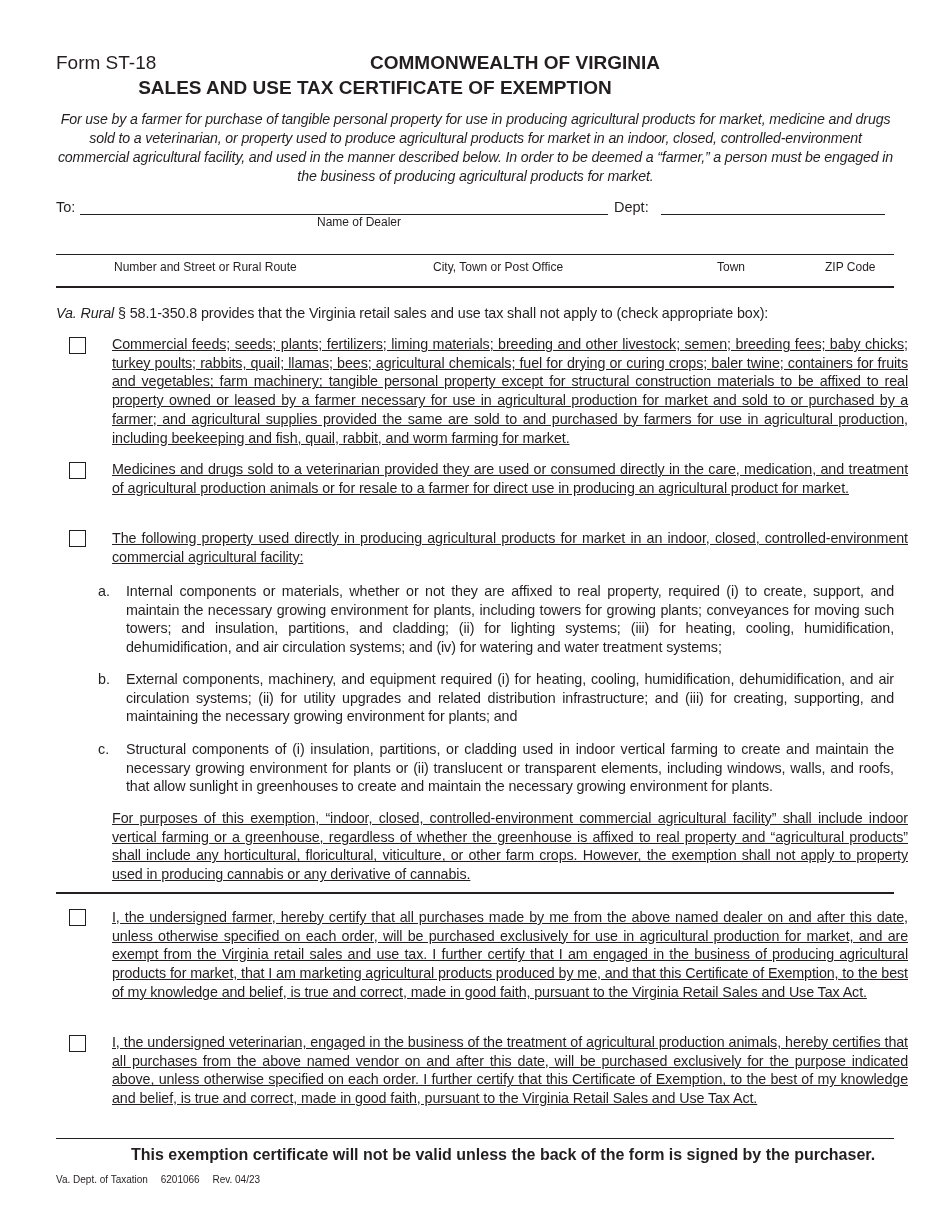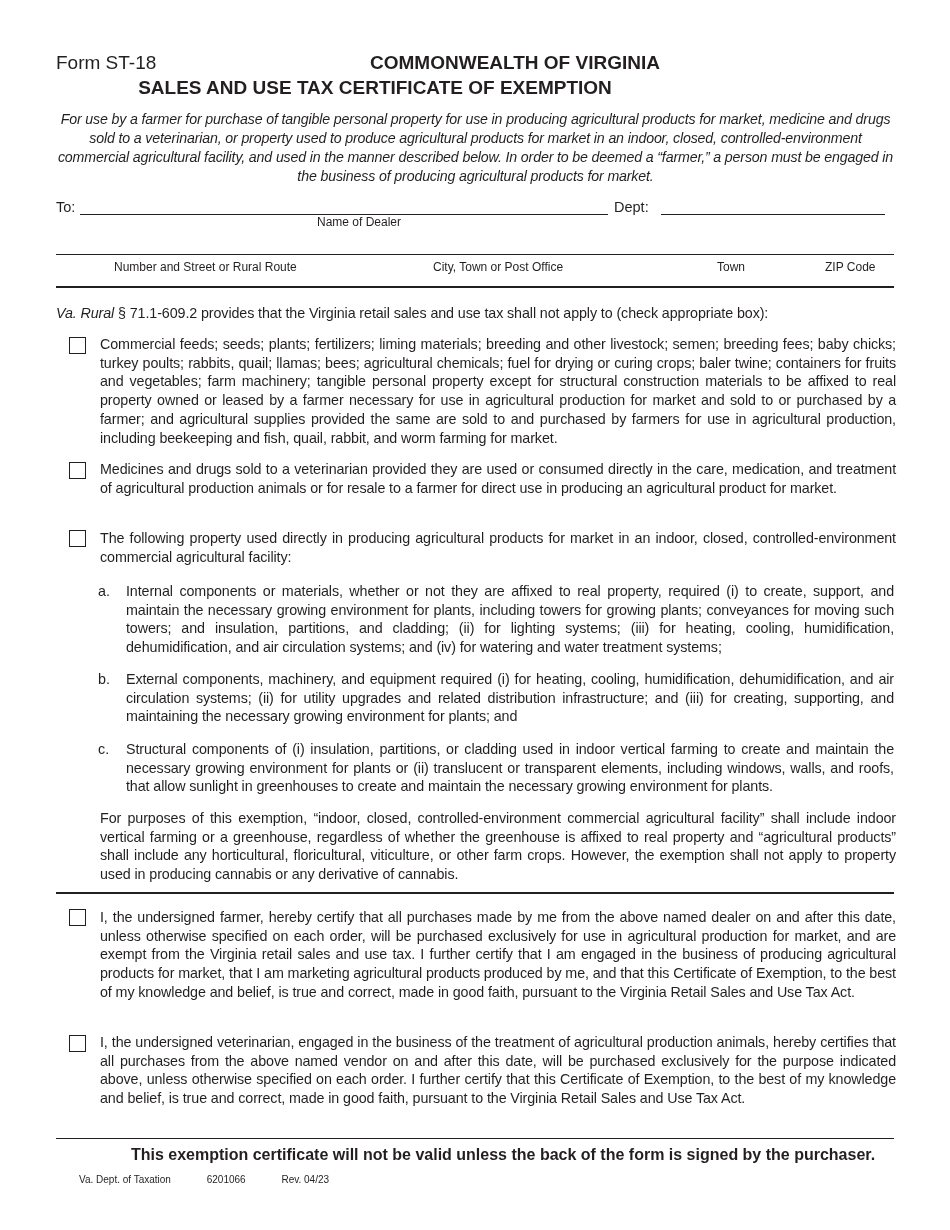--- a/index.html
+++ b/index.html
@@ -21,26 +21,26 @@
   .line { position: absolute; border-bottom: 1px solid #231f20; height: 0; }
   .thick { position: absolute; border-bottom: 2.5px solid #231f20; height: 0; }
   .caption { font-size: 12px; position: absolute; }
   .body-text {
     font-size: 14.3px; line-height: 18.7px; text-align: justify; letter-spacing: -0.1px;
   }
   .checkbox {
     position: absolute; width: 15px; height: 15px; border: 1.3px solid #231f20; background: #fff;
     cursor: pointer;
   }
-  .item-text { position: absolute; left: 100px; width: 796px; }
+  .item-text { position: absolute; left: 112px; width: 796px; text-decoration: underline; }
   .sub-letter { position: absolute; left: 98px; font-size: 14.3px; }
   .sub-text { position: absolute; left: 126px; width: 768px; }
   .notice { left: 0; width: 950px; text-align: center; font-weight: bold; font-size: 16px; top: 1146px; padding-left: 28px; }
   .footer { left: 56px; top: 1174px; font-size: 10px; }
-  .footer span { margin-right: 10px; margin-left: 23px; }
+  .footer span { margin-right: 10px; }
 </style>
 </head>
 <body>
 
 <div class="abs form-number">Form ST-18</div>
 <div class="abs title title1" style="top: 52px; padding-left: 0px; margin-left: 40px;">
   <span>COMMONWEALTH OF VIRGINIA</span>
 </div>
 <div class="abs title title2">SALES AND USE TAX CERTIFICATE OF EXEMPTION</div>
 <div class="abs intro">For use by a farmer for purchase of tangible personal property for use in producing agricultural products for market, medicine and drugs sold to a veterinarian, or property used to produce agricultural products for market in an indoor, closed, controlled-environment commercial agricultural facility, and used in the manner described below. In order to be deemed a “farmer,” a person must be engaged in the business of producing agricultural products for market.</div>
@@ -54,21 +54,21 @@
 
 <input class="abs" type="text" style="left: 56px; top: 238px; width: 838px; height: 16px; border-top: none; border-right: none; border-left: none; border-image: initial; border-bottom: 1px solid rgb(35, 31, 32); background: transparent; outline: none; padding: 0px;" value="">
 <div class="caption" style="left:114px; top:260px;">Number and Street or Rural Route</div>
 <div class="caption" style="left:433px; top:260px;">City, Town or Post Office</div>
 <div class="caption" style="left:717px; top:260px;">Town</div>
 <div class="caption" style="left:825px; top:260px;">ZIP Code</div>
 
 <div class="thick" style="left:56px; top:286px; width:838px;"></div>
 
 <div class="abs body-text" style="left:56px; top:304px; width:840px; text-align:left;">
-  <i>Va. Rural</i><span> § 71.1-609.2 provides that the Virginia retail sales and use tax shall not apply to (check appropriate box):</span>
+  <i>Va. Rural</i><span> § 58.1-350.8 provides that the Virginia retail sales and use tax shall not apply to (check appropriate box):</span>
 </div>
 
 <div class="checkbox" style="left:69px; top:337px;"></div>
 <div class="item-text body-text" style="top:335px;">Commercial feeds; seeds; plants; fertilizers; liming materials; breeding and other livestock; semen; breeding fees; baby chicks; turkey poults; rabbits, quail; llamas; bees; agricultural chemicals; fuel for drying or curing crops; baler twine; containers for fruits and vegetables; farm machinery; tangible personal property except for structural construction materials to be affixed to real property owned or leased by a farmer necessary for use in agricultural production for market and sold to or purchased by a farmer; and agricultural supplies provided the same are sold to and purchased by farmers for use in agricultural production, including beekeeping and fish, quail, rabbit, and worm farming for market.</div>
 
 <div class="checkbox" style="left:69px; top:462px;"></div>
 <div class="item-text body-text" style="top:460px;">Medicines and drugs sold to a veterinarian provided they are used or consumed directly in the care, medication, and treatment of agricultural production animals or for resale to a farmer for direct use in producing an agricultural product for market.</div>
 
 <div class="checkbox" style="left:69px; top:530px;"></div>
 <div class="item-text body-text" style="top:529px;">The following property used directly in producing agricultural products for market in an indoor, closed, controlled-environment commercial agricultural facility:</div>

